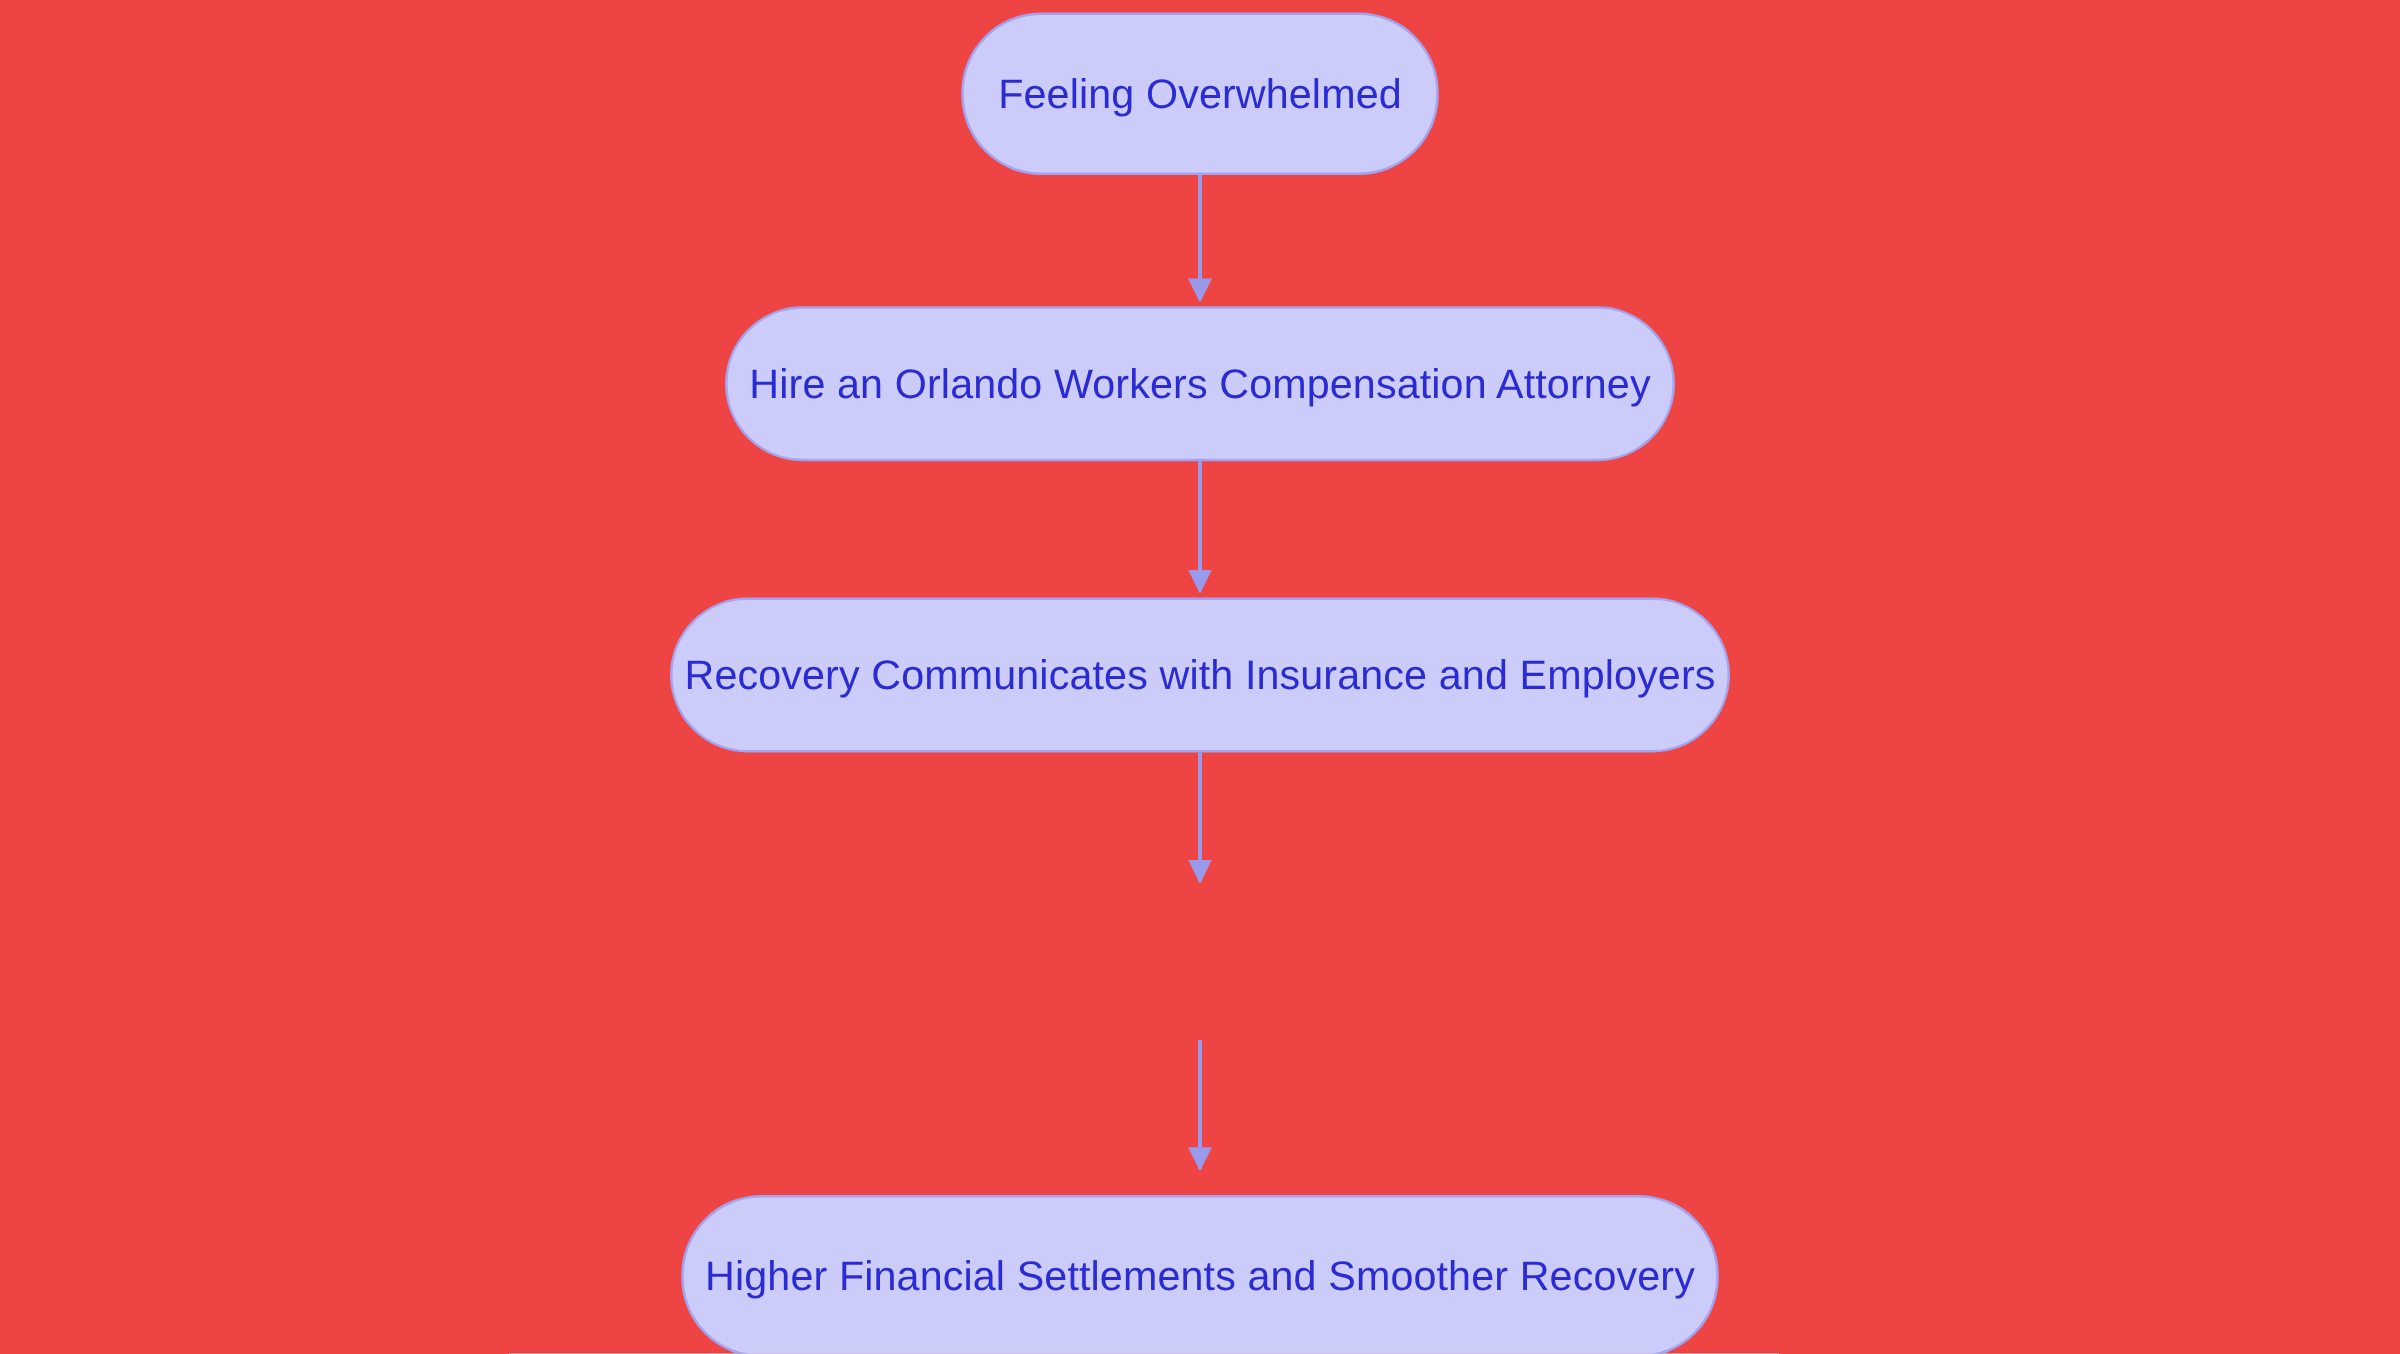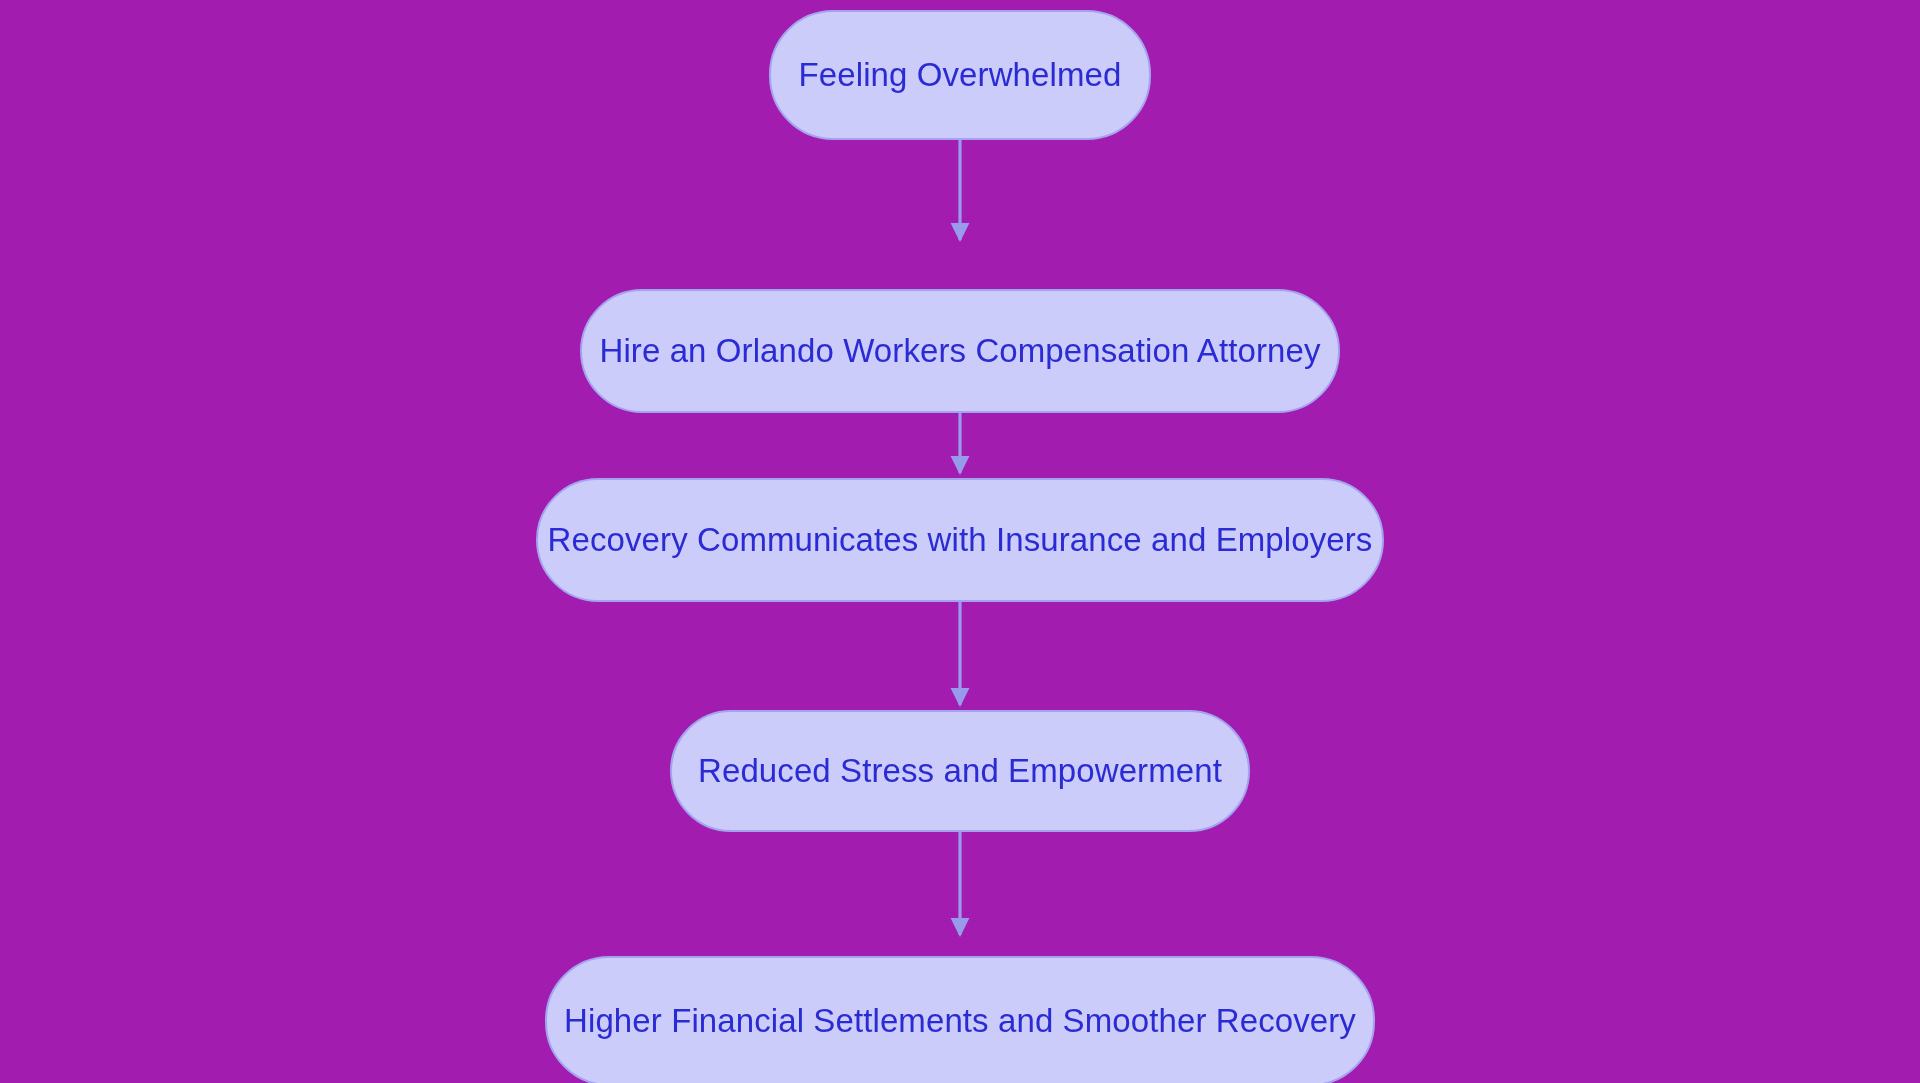--- a/index.html
+++ b/index.html
@@ -12,21 +12,21 @@
     width: 1920px;
     height: 1083px;
     font-family: "Liberation Sans", sans-serif;
     overflow: hidden;
   }
 
   #flowchart-canvas {
     position: relative;
     width: 1920px;
     height: 1083px;
-    background: #a21caf;
+    background: #ef4444;
   }
 
   .edge-layer {
     position: absolute;
     left: 0;
     top: 0;
     width: 1920px;
     height: 1083px;
     pointer-events: none;
   }
@@ -50,21 +50,21 @@
     font-weight: 400;
     line-height: 1.15;
     letter-spacing: 0.1px;
     white-space: nowrap;
     text-align: center;
     user-select: none;
   }
 
   
   #node-0 { left: 960px; top: 10px;  width: 382px; height: 130px; }
-  #node-1 { left: 960px; top: 245px; width: 760px; height: 124px; margin-top: 44px; }
+  #node-1 { left: 960px; top: 245px; width: 760px; height: 124px; }
   #node-2 { left: 960px; top: 478px; width: 848px; height: 124px; }
   #node-3 { left: 960px; top: 710px; width: 580px; height: 122px; }
   #node-4 { left: 960px; top: 940px; width: 830px; height: 130px; margin-top: 16px; }
 </style>
 </head>
 <body>
 
 <div id="flowchart-canvas">
 
   <svg class="edge-layer" viewBox="0 0 1920 1083" width="1920" height="1083" xmlns="http://www.w3.org/2000/svg">
@@ -88,21 +88,18 @@
   </div>
 
   <div class="flow-node" id="node-1">
     <span class="node-label">Hire an Orlando Workers Compensation Attorney</span>
   </div>
 
   <div class="flow-node" id="node-2">
     <span class="node-label">Recovery Communicates with Insurance and Employers</span>
   </div>
 
-  <div class="flow-node" id="node-3">
-    <span class="node-label">Reduced Stress and Empowerment</span>
-  </div>
 
   <div class="flow-node" id="node-4">
     <span class="node-label">Higher Financial Settlements and Smoother Recovery</span>
   </div>
 
 </div>
 
 </body></html>

